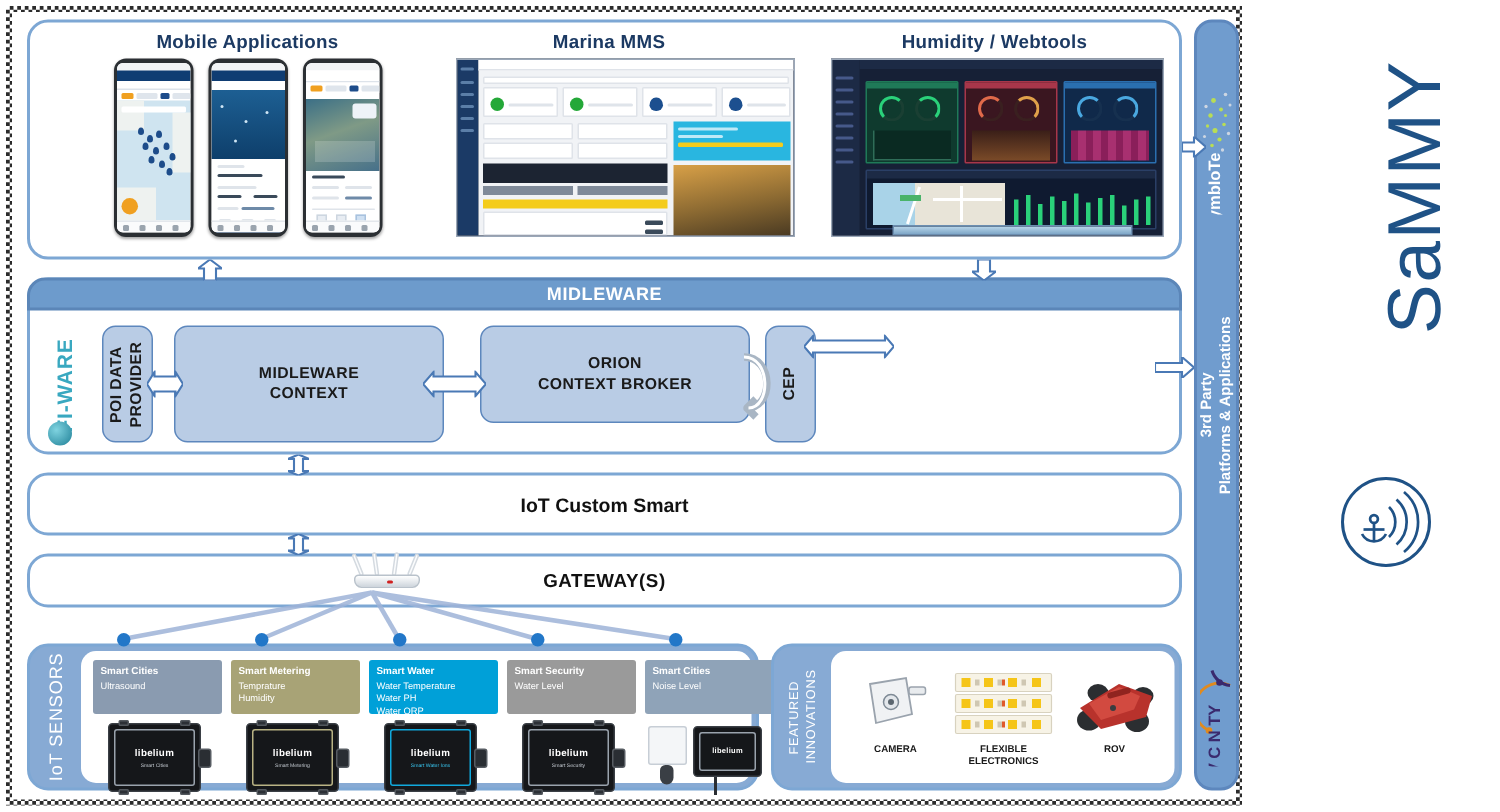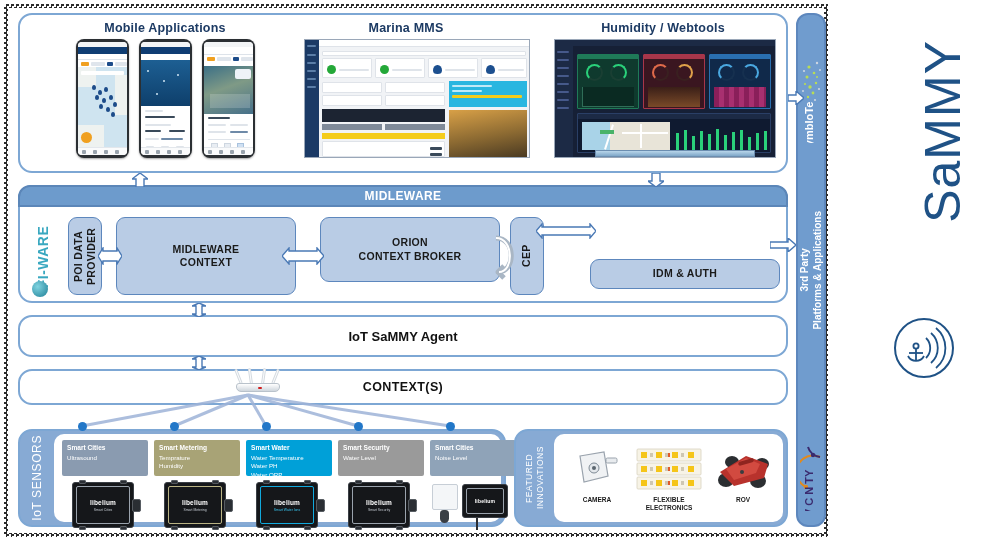--- a/index.html
+++ b/index.html
@@ -492,53 +492,50 @@
       <div class="bbox" style="left:300px; top:30px; width:180px; height:65px; flex-direction:column;">
         <span>ORION</span>
         <span>CONTEXT BROKER</span>
       </div>
 
       <div class="bbox vert" style="left:490px; top:30px; width:34px; height:78px;">
         <span>CEP</span>
       </div>
 
 
-      <div class="bbox" style="left:570px; top:72px; width:190px; height:30px;">
-        <span>IDM &amp; AUTH</span>
-      </div>
 
       <svg class="arrow" style="left:78px; top:60px;" width="24" height="18">
         <polygon points="5,4 5,1 0,9 5,17 5,14 19,14 19,17 24,9 19,1 19,4" fill="#ffffff" stroke="#4a79b5" stroke-width="1.4"></polygon>
       </svg>
       <svg class="arrow" style="left:262px; top:60px;" width="42" height="18">
         <polygon points="7,4 7,1 0,9 7,17 7,14 35,14 35,17 42,9 35,1 35,4" fill="#ffffff" stroke="#4a79b5" stroke-width="1.4"></polygon>
       </svg>
       <svg class="arrow" style="left:474px; top:45px;" width="28" height="48">
         <path d="M2 6 C 22 6, 22 40, 4 40 L 10 34 M 4 40 L 10 46" fill="none" stroke="#a9b6c4" stroke-width="5" stroke-linejoin="round"></path>
         <path d="M2 6 C 20 6, 20 40, 5 40" fill="none" stroke="#ffffff" stroke-width="2"></path>
       </svg>
       <svg class="arrow" style="left:516px; top:36px;" width="60" height="16">
         <polygon points="6,4 6,1 0,8 6,15 6,12 54,12 54,15 60,8 54,1 54,4" fill="#ffffff" stroke="#4a79b5" stroke-width="1.4"></polygon>
       </svg>
     </div>
 
     <div class="rbox" id="agent-panel">
-      <div class="agent-t1">IoT SaMMY Agent</div>
+      <div class="agent-t1">IoT Custom Smart</div>
     </div>
 
     <div class="rbox" id="gw-panel">
       <div class="router">
         <div class="r-ant" style="left:8px;  transform:rotate(-22deg);"></div>
         <div class="r-ant" style="left:18px; transform:rotate(-8deg);"></div>
         <div class="r-ant" style="left:29px; transform:rotate(8deg);"></div>
         <div class="r-ant" style="left:39px; transform:rotate(22deg);"></div>
         <div class="r-body"></div>
         <div class="r-led"></div>
       </div>
-      <div class="gw-t">CONTEXT(S)</div>
+      <div class="gw-t">GATEWAY(S)</div>
     </div>
 
     <div class="rbox" id="sensors-panel">
       <div class="sens-label">
         <span>IoT SENSORS</span>
       </div>
       <div class="sens-inner">
 
         <div class="sens-cell" style="left:8px;">
           <div class="sens-card" style="background:#8a9bb0;">

